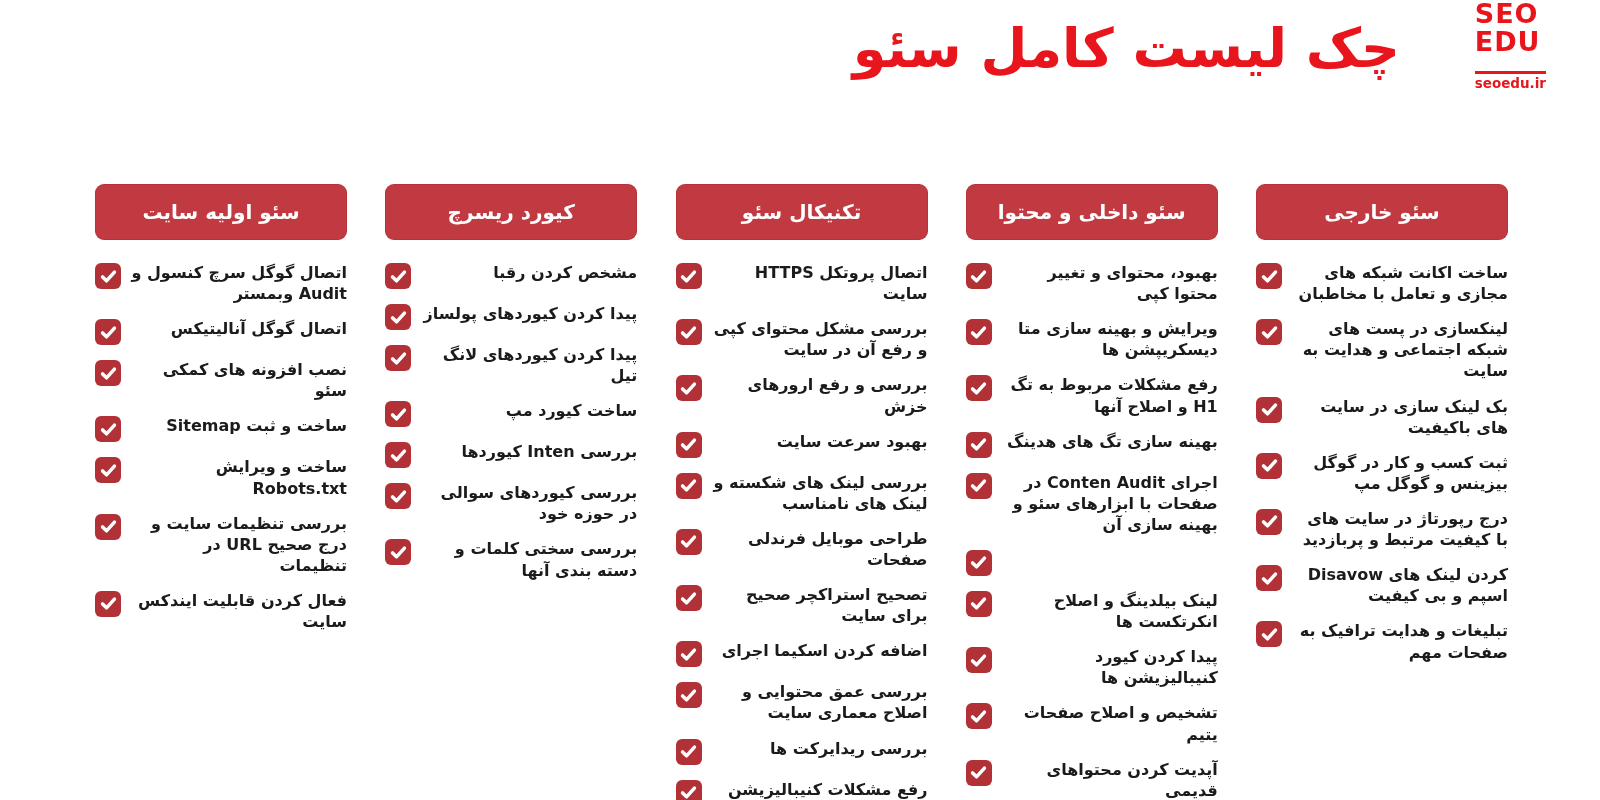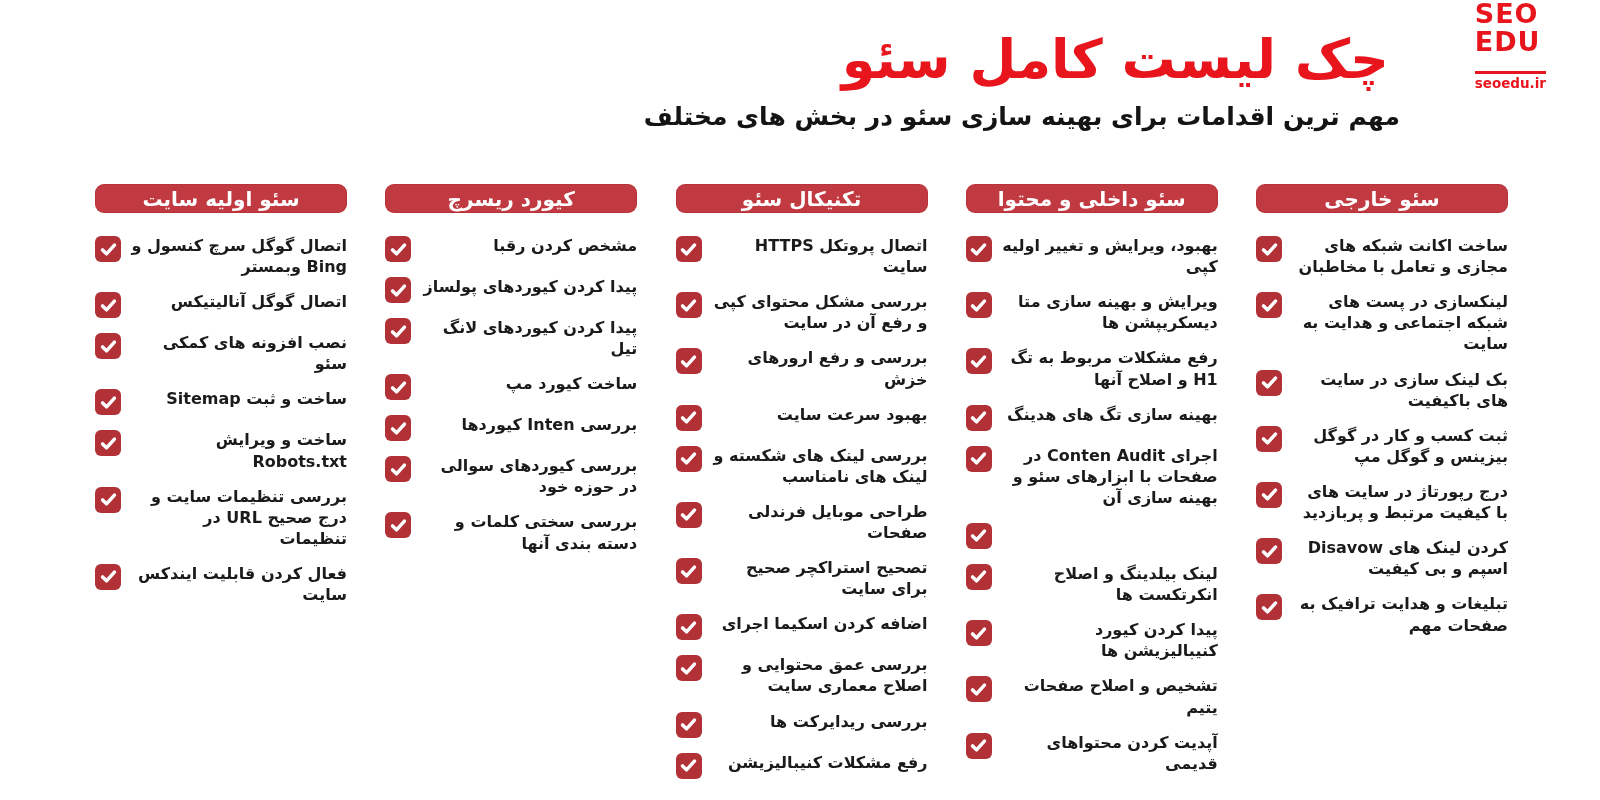--- a/index.html
+++ b/index.html
@@ -26,37 +26,37 @@
   .logo-url{
     margin-top:16px;padding-top:3px;border-top:3px solid var(--title-red);
     font-size:13.5px;font-weight:700;line-height:1;
   }
 
   .title-block{
     position:absolute;top:18px;right:200px;
     direction:rtl;text-align:right;
   }
   .main-title{
-    margin:11px;color:var(--title-red);
+    margin:0;color:var(--title-red);
     font-size:54px;font-weight:800;line-height:1.15;
   }
   .sub-title{
     margin:8px 0 0;color:#141414;
     font-size:25px;font-weight:700;line-height:1.2;
   }
 
   
   .columns{
     position:absolute;top:184px;left:0;right:0;
     padding:0 92px 0 95px;
     display:flex;flex-direction:row-reverse;justify-content:space-between;
   }
   .col{width:252px;flex:0 0 auto;}
   .col-header{
-    height:29px;border-radius:9px;background:var(--header-red);
+    height:56px;border-radius:9px;background:var(--header-red);
     color:var(--white);font-size:20px;font-weight:800;
     display:flex;align-items:center;justify-content:center;
     direction:rtl;margin-bottom:22px;
     box-shadow:0 0 0 1px rgba(150,30,35,.25) inset;
   }
   .item{
     display:flex;align-items:flex-start;direction:ltr;
     margin-bottom:14px;
   }
   .checkbox{
@@ -77,21 +77,20 @@
 <div class="canvas">
 
   <div class="logo">
     <div class="logo-line">SEO</div>
     <div class="logo-line">EDU</div>
     <div class="logo-url">seoedu.ir</div>
   </div>
 
   <div class="title-block">
     <h1 class="main-title">چک لیست کامل سئو</h1>
-    <p class="sub-title">مهم ترین اقدامات برای بهینه سازی سئو در بخش های مختلف</p>
   </div>
 
   <main class="columns">
   <section class="col">
     <div class="col-header">سئو خارجی</div>
     <div class="col-items">
   <div class="item">
     <span class="checkbox">
       <svg viewBox="0 0 24 24" aria-hidden="true">
         <path d="M4.5 12.5 L9.5 17.5 L19.5 6.5" fill="none" stroke="#ffffff" stroke-width="4.4" stroke-linecap="round" stroke-linejoin="round"></path>
@@ -158,21 +157,21 @@
 
   <section class="col">
     <div class="col-header">سئو داخلی و محتوا</div>
     <div class="col-items">
   <div class="item">
     <span class="checkbox">
       <svg viewBox="0 0 24 24" aria-hidden="true">
         <path d="M4.5 12.5 L9.5 17.5 L19.5 6.5" fill="none" stroke="#ffffff" stroke-width="4.4" stroke-linecap="round" stroke-linejoin="round"></path>
       </svg>
     </span>
-    <span class="item-text">بهبود، ویرایش و تغییر اولیه کپی</span>
+    <span class="item-text">بهبود، محتوای و تغییر محتوا کپی</span>
   </div>
 
   <div class="item">
     <span class="checkbox">
       <svg viewBox="0 0 24 24" aria-hidden="true">
         <path d="M4.5 12.5 L9.5 17.5 L19.5 6.5" fill="none" stroke="#ffffff" stroke-width="4.4" stroke-linecap="round" stroke-linejoin="round"></path>
       </svg>
     </span>
     <span class="item-text">ویرایش و بهینه سازی متا دیسکریپشن ها</span>
   </div>
@@ -425,21 +424,21 @@
 
   <section class="col">
     <div class="col-header">سئو اولیه سایت</div>
     <div class="col-items">
   <div class="item">
     <span class="checkbox">
       <svg viewBox="0 0 24 24" aria-hidden="true">
         <path d="M4.5 12.5 L9.5 17.5 L19.5 6.5" fill="none" stroke="#ffffff" stroke-width="4.4" stroke-linecap="round" stroke-linejoin="round"></path>
       </svg>
     </span>
-    <span class="item-text">اتصال گوگل سرچ کنسول و Bing وبمستر</span>
+    <span class="item-text">اتصال گوگل سرچ کنسول و Audit وبمستر</span>
   </div>
 
   <div class="item">
     <span class="checkbox">
       <svg viewBox="0 0 24 24" aria-hidden="true">
         <path d="M4.5 12.5 L9.5 17.5 L19.5 6.5" fill="none" stroke="#ffffff" stroke-width="4.4" stroke-linecap="round" stroke-linejoin="round"></path>
       </svg>
     </span>
     <span class="item-text">اتصال گوگل آنالیتیکس</span>
   </div>

